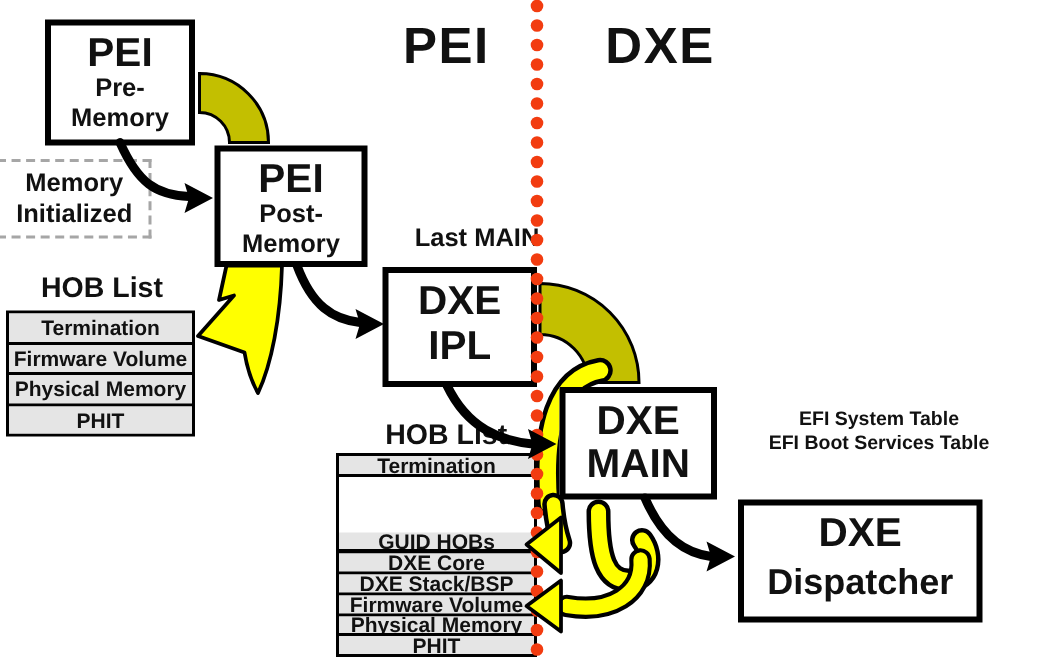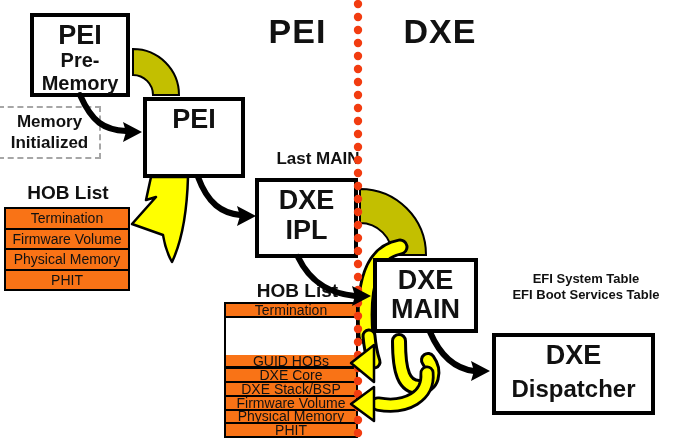--- a/index.html
+++ b/index.html
@@ -10,37 +10,37 @@
   #overlay{z-index:3;}
   .abs{position:absolute;box-sizing:border-box;}
 
   
   .phase-header{z-index:2;font-size:34px;font-weight:700;letter-spacing:1px;text-align:center;}
 
   
   .flow-box{z-index:2;background:#fff;border:4px solid #000;display:flex;flex-direction:column;
             align-items:center;justify-content:space-between;text-align:center;padding:4px 2px 8px 2px;}
   .flow-box .bt{font-size:27px;font-weight:700;line-height:1.05;}
-  .flow-box .bs{font-size:20px;font-weight:700;line-height:1.15;}
+  .flow-box .bs{font-size:17px;font-weight:700;line-height:1.15;}
   .flow-box .bs.big{font-size:27px;}
   .flow-box .bs.mid{font-size:24px;}
   .flow-box .wrapnarrow{width:78px;margin:0 auto;}
 
   
   .plain-label{z-index:2;font-weight:700;text-align:center;}
   .dashed-label{z-index:2;border:2px dashed #a6a6a6;background:#fff;display:flex;
                 align-items:center;justify-content:center;font-weight:700;font-size:17px;
                 line-height:1.2;text-align:center;}
   .hob-title{z-index:2;font-size:19px;font-weight:700;text-align:center;}
   .note{z-index:2;font-size:13px;font-weight:700;line-height:16px;text-align:center;}
 
   
   .hob-table{z-index:2;border:2px solid #000;display:flex;flex-direction:column;}
-  .hob-table .row{flex:1;background:#f97316;border-bottom:2px solid #000;display:flex;
-                  align-items:center;justify-content:center;font-size:14px;font-weight:400;
+  .hob-table .row{flex:1;background:#e5e5e5;border-bottom:2px solid #000;display:flex;
+                  align-items:center;justify-content:center;font-size:14px;font-weight:700;
                   white-space:nowrap;overflow:hidden;}
   .hob-table .row:last-child{border-bottom:none;}
   .hob-table.right .row:nth-child(2){border-bottom-width:3px;margin-top:37px;}
 </style>
 </head>
 <body>
 
 <div id="stage">
 
   <svg id="underlay" class="layer" width="692" height="438" viewBox="0 0 692 438">
@@ -55,20 +55,21 @@
   <div class="abs phase-header" style="left:250px;top:12px;width:95px;">PEI</div>
   <div class="abs phase-header" style="left:390px;top:12px;width:100px;">DXE</div>
 
   <div class="abs flow-box" style="left:30px;top:13px;width:100px;height:84px;">
     <div class="bt">PEI</div>
     <div class="bs wrapnarrow">Pre-Memory</div>
   </div>
 
   <div class="abs flow-box" style="left:143px;top:97px;width:102px;height:81px;">
     <div class="bt">PEI</div>
+    <div class="bs wrapnarrow">Post-Memory</div>
   </div>
 
   <div class="abs flow-box" style="left:255px;top:178px;width:103px;height:80px;">
     <div class="bt">DXE</div>
     <div class="bs big">IPL</div>
   </div>
 
   <div class="abs flow-box" style="left:373px;top:258px;width:105px;height:75px;">
     <div class="bt">DXE</div>
     <div class="bs big">MAIN</div>

